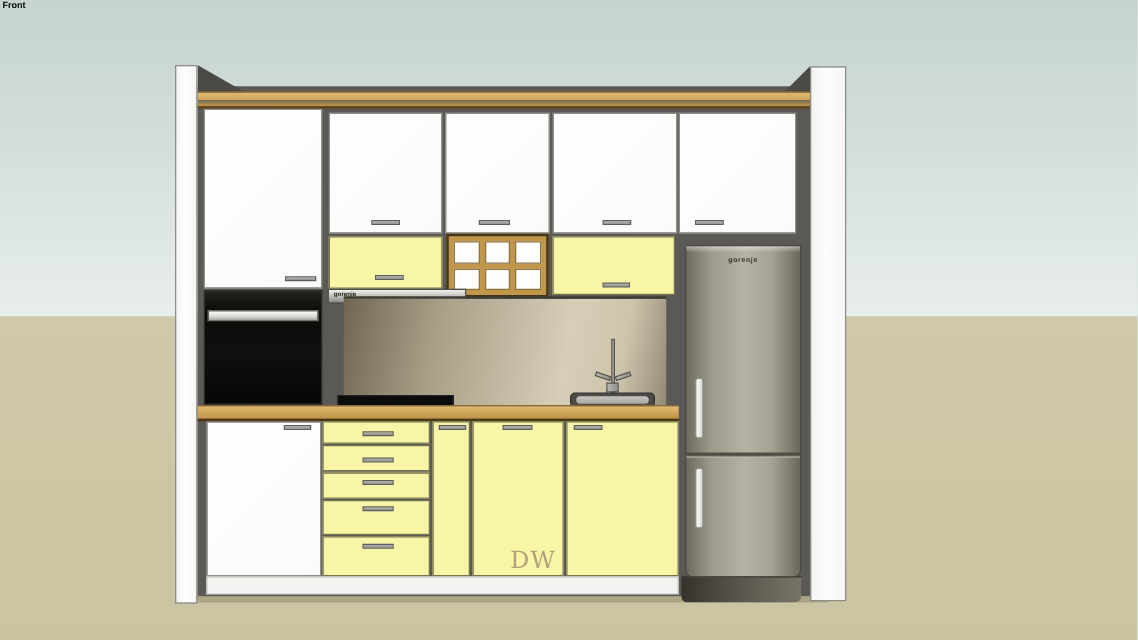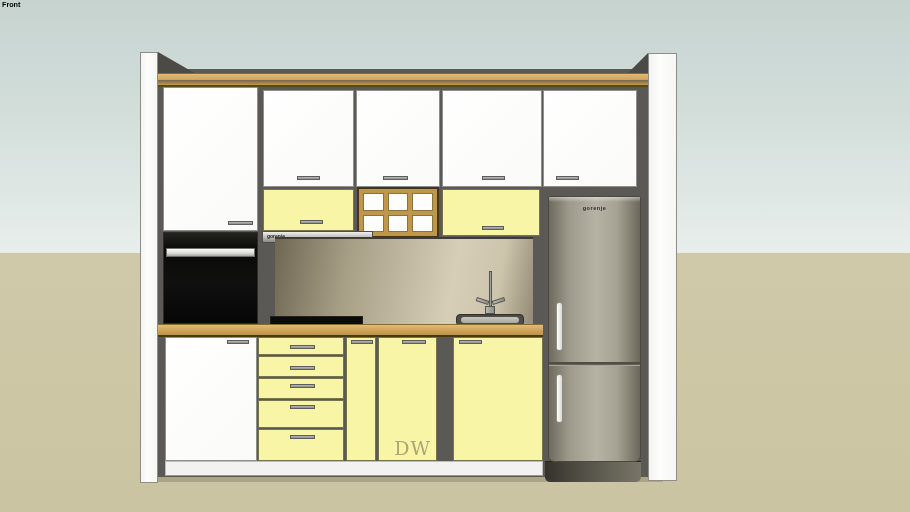--- a/index.html
+++ b/index.html
@@ -130,21 +130,21 @@
     <div class="abs ydoor" style="left:258px;top:378px;width:86px;height:21px;"></div>
     <div class="abs handle" style="left:290px;top:384px;width:25px;height:4px;"></div>
     <div class="abs ydoor" style="left:258px;top:400px;width:86px;height:28px;"></div>
     <div class="abs handle" style="left:290px;top:405px;width:25px;height:4px;"></div>
     <div class="abs ydoor" style="left:258px;top:429px;width:86px;height:32px;"></div>
     <div class="abs handle" style="left:290px;top:435px;width:25px;height:4px;"></div>
 
     <div class="abs ydoor" style="left:346px;top:337px;width:30px;height:124px;"></div>
     <div class="abs handle" style="left:351px;top:340px;width:22px;height:4px;"></div>
 
-    <div class="abs ydoor" style="left:378px;top:337px;width:59px;height:124px;">
+    <div class="abs ydoor" style="left:378px;top:337px;width:73px;height:124px;">
       <span class="dw-label">DW</span>
     </div>
     <div class="abs handle" style="left:402px;top:340px;width:24px;height:4px;"></div>
 
     <div class="abs ydoor" style="left:453px;top:337px;width:90px;height:124px;"></div>
     <div class="abs handle" style="left:459px;top:340px;width:23px;height:4px;"></div>
 
     <div class="abs toe" style="left:165px;top:461px;width:378px;height:15px;"></div>
 
     <div class="abs fridge-plinth"></div>

